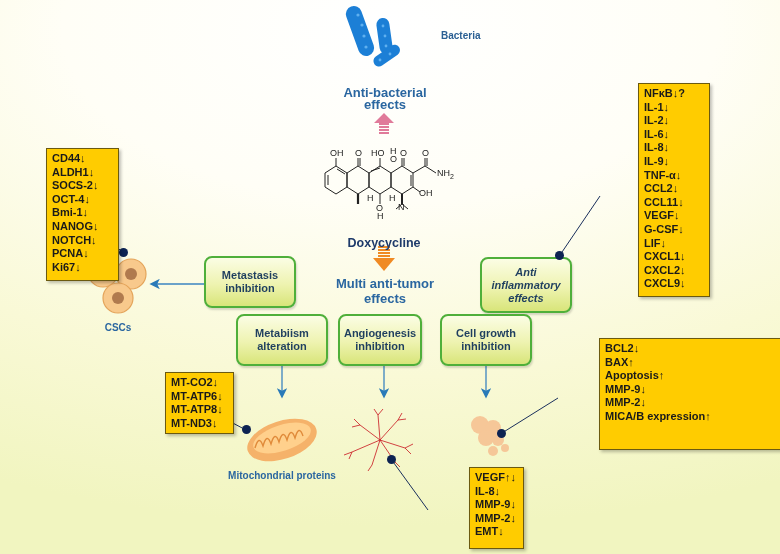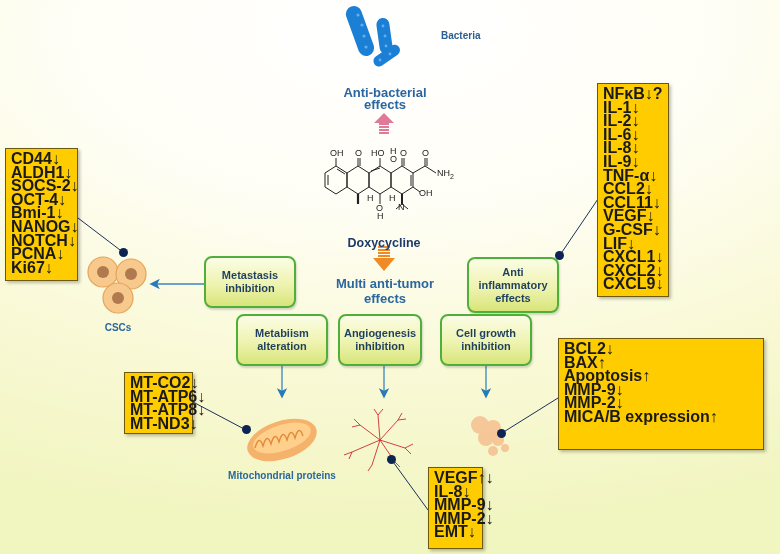--- a/index.html
+++ b/index.html
@@ -5,22 +5,22 @@
   html, body { margin: 0; padding: 0; }
   body {
     width: 780px; height: 554px; position: relative; overflow: hidden;
     font-family: "Liberation Sans", sans-serif;
     background: radial-gradient(ellipse 120% 90% at 50% 5%, #ffffff 0%, #fffef6 35%, #f9f9d6 70%, #f1f5c0 100%);
   }
   svg.layer { position: absolute; left: 0; top: 0; }
   .ybox {
     position: absolute; background: #ffcc00; border: 1px solid #6b5a10;
     box-shadow: 2px 2px 3px rgba(0,0,0,0.25);
-    font-weight: bold; font-size: 16px; color: #1a1a1a; line-height: 13.6px;
-    padding: 3px 5px; box-sizing: border-box; white-space: nowrap;
+    font-weight: bold; font-size: 11px; color: #1a1a1a; line-height: 13.6px;
+    padding: 3px 5px; box-sizing: border-box; white-space: nowrap; margin-left: 41px;
   }
   .ybox .row { display: block; }
   .gbox {
     position: absolute; border: 2px solid #4faf3a; border-radius: 8px;
     background: linear-gradient(180deg, #fbfde4 0%, #eef3b0 55%, #d8e57a 100%);
     box-shadow: 1px 2px 2px rgba(0,0,0,0.15);
     display: flex; align-items: center; justify-content: center; text-align: center;
     font-weight: bold; font-size: 11px; color: #1f3f5f; line-height: 13px; box-sizing: border-box;
   }
   .blue-label { position: absolute; font-weight: bold; color: #2a66a0; text-align: center; }
@@ -142,21 +142,21 @@
   <div>Multi anti-tumor</div>
   <div>effects</div>
 </div>
 
 <div class="gbox" style="left:204px;top:256px;width:92px;height:52px;border-radius:8px;">
   <div>
       <div>Metastasis</div>
       <div>inhibition</div>
     </div>
 </div>
-<div class="gbox" style="left:467px;top:257px;width:92px;height:56px;">
+<div class="gbox" style="left:480px;top:257px;width:92px;height:56px;font-style:italic;">
   <div>
       <div>Anti</div>
       <div>inflammatory</div>
       <div>effects</div>
     </div>
 </div>
 <div class="gbox" style="left:236px;top:314px;width:92px;height:52px;">
   <div>
       <div>Metabiism</div>
       <div>alteration</div>

